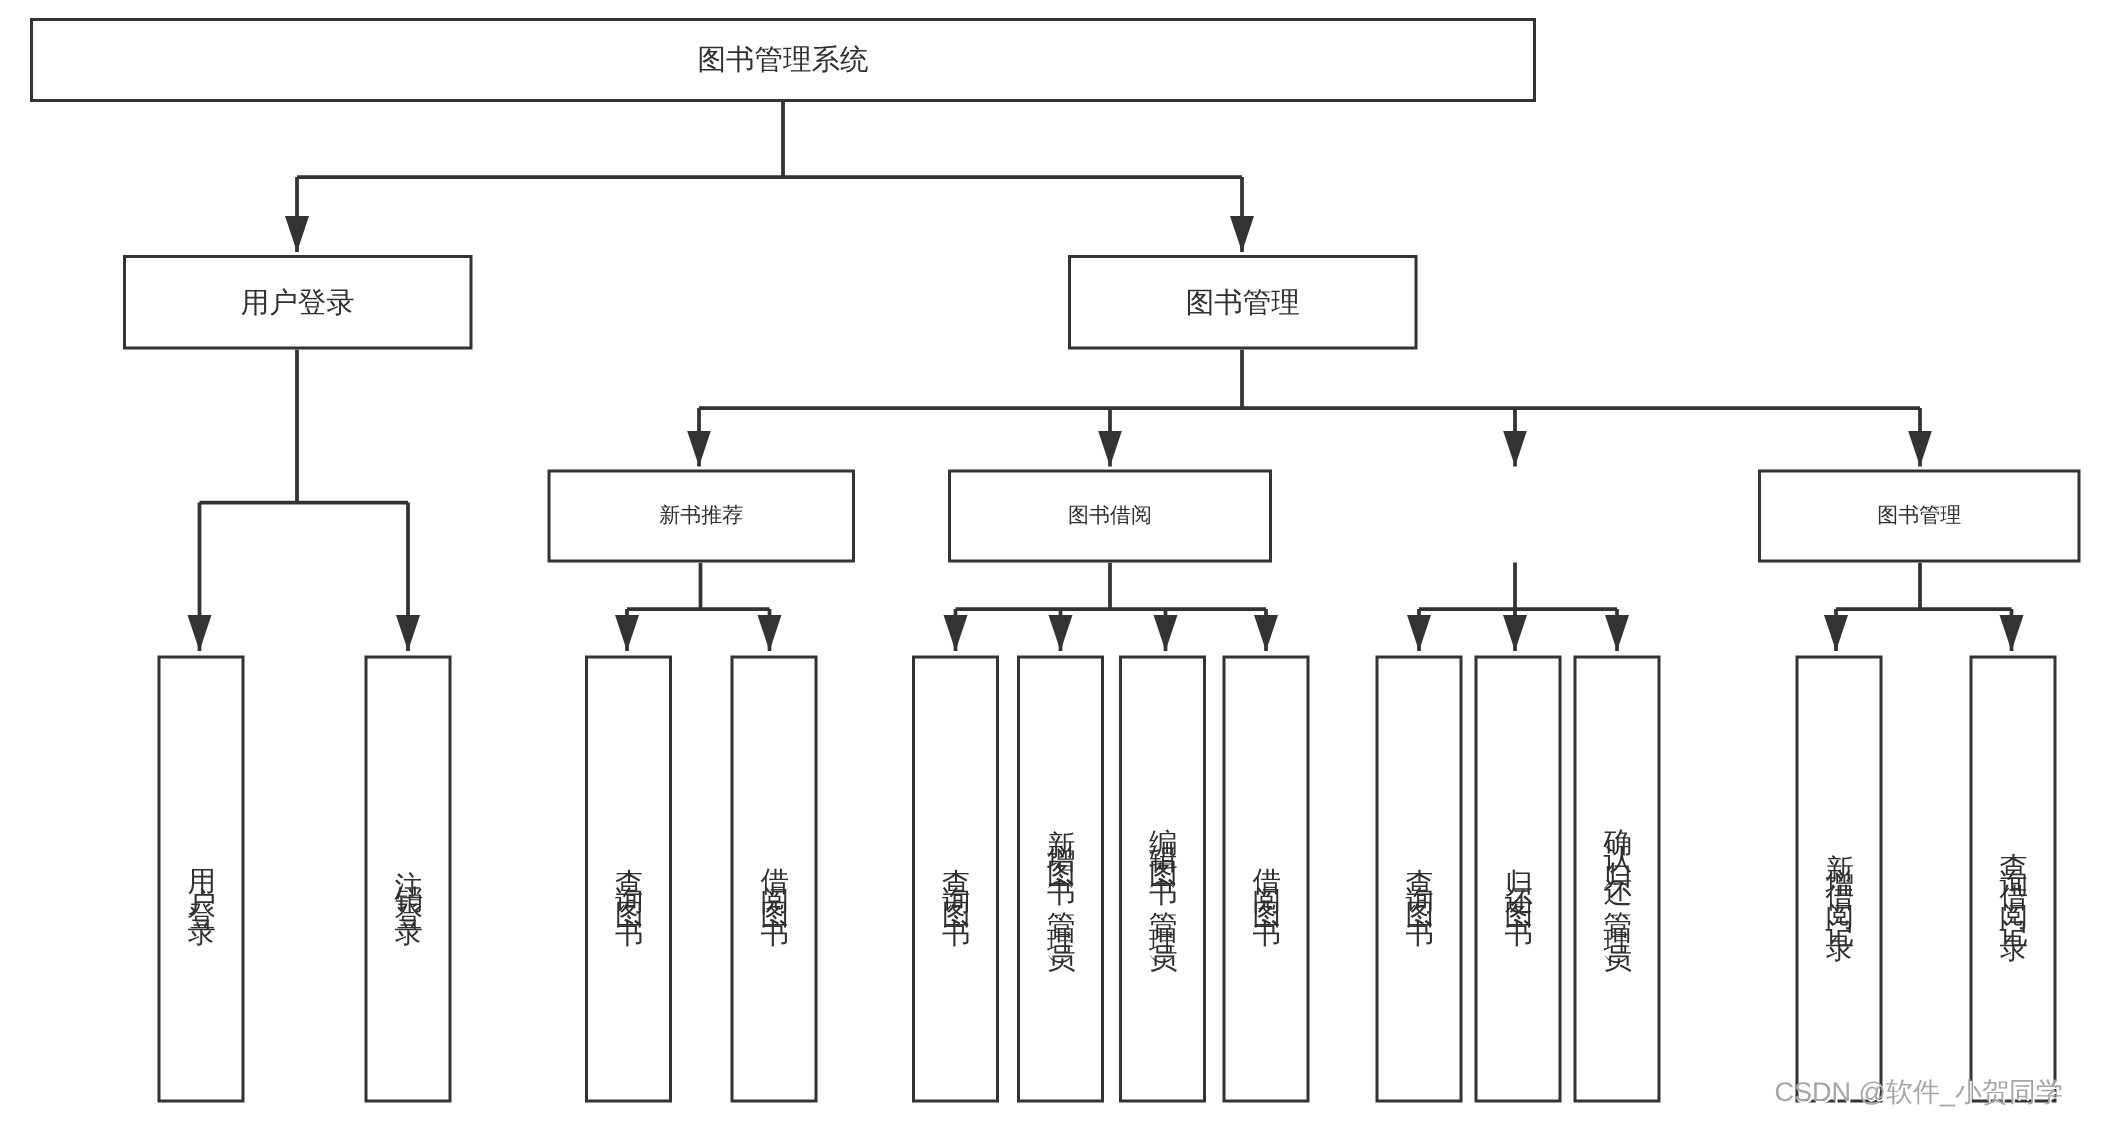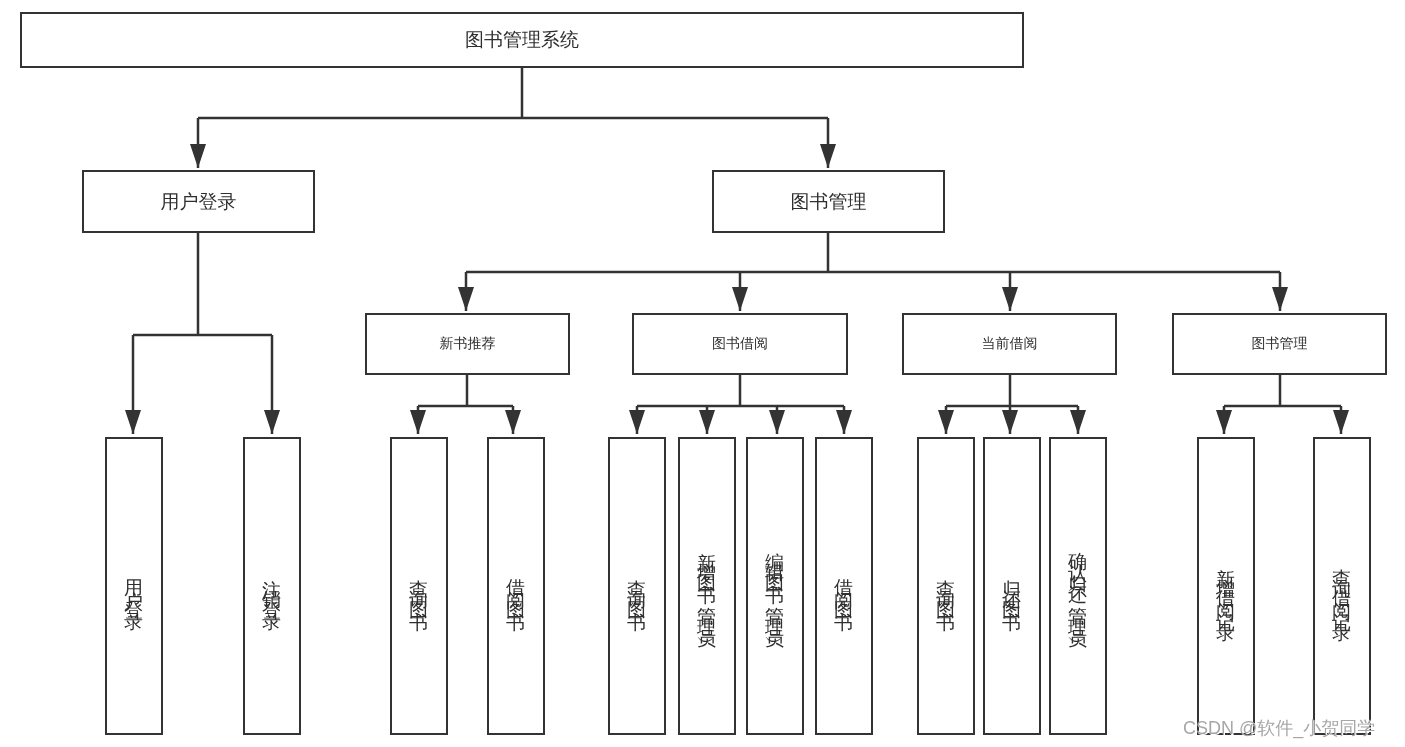--- a/index.html
+++ b/index.html
@@ -102,21 +102,20 @@
     <line class="wire" x1="1341" y1="406" x2="1341" y2="434" marker-end="url(#ah)"></line>
   </svg>
 
   <div class="node root">图书管理系统</div>
 
   <div class="node lvl2 a">用户登录</div>
   <div class="node lvl2 b">图书管理</div>
 
   <div class="node lvl3 g0">新书推荐</div>
   <div class="node lvl3 g1">图书借阅</div>
-  <div class="node lvl3 g2">当前借阅</div>
   <div class="node lvl3 g3">图书管理</div>
 
   <div class="leaf c01">
     <span class="vtext">用户登录</span>
   </div>
   <div class="leaf c02">
     <span class="vtext">注销登录</span>
   </div>
 
   <div class="leaf c03">

